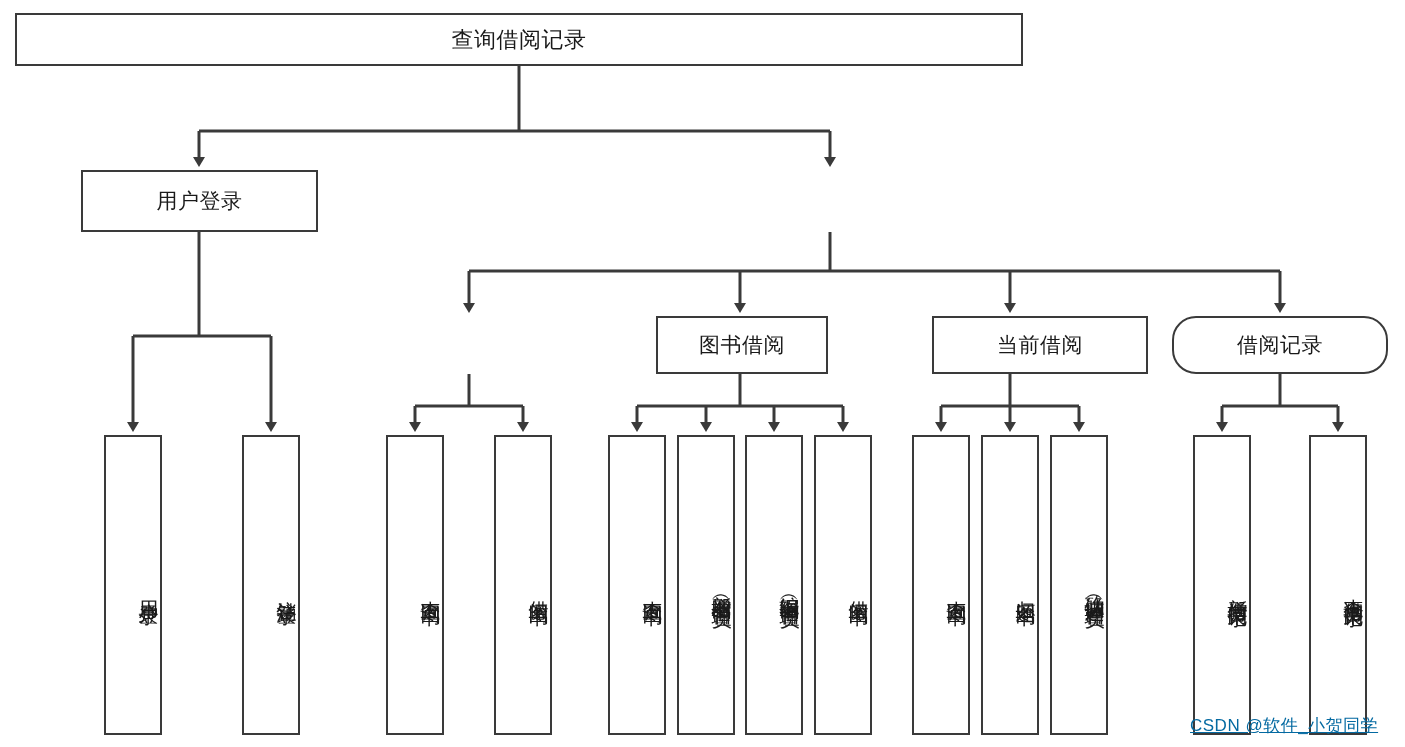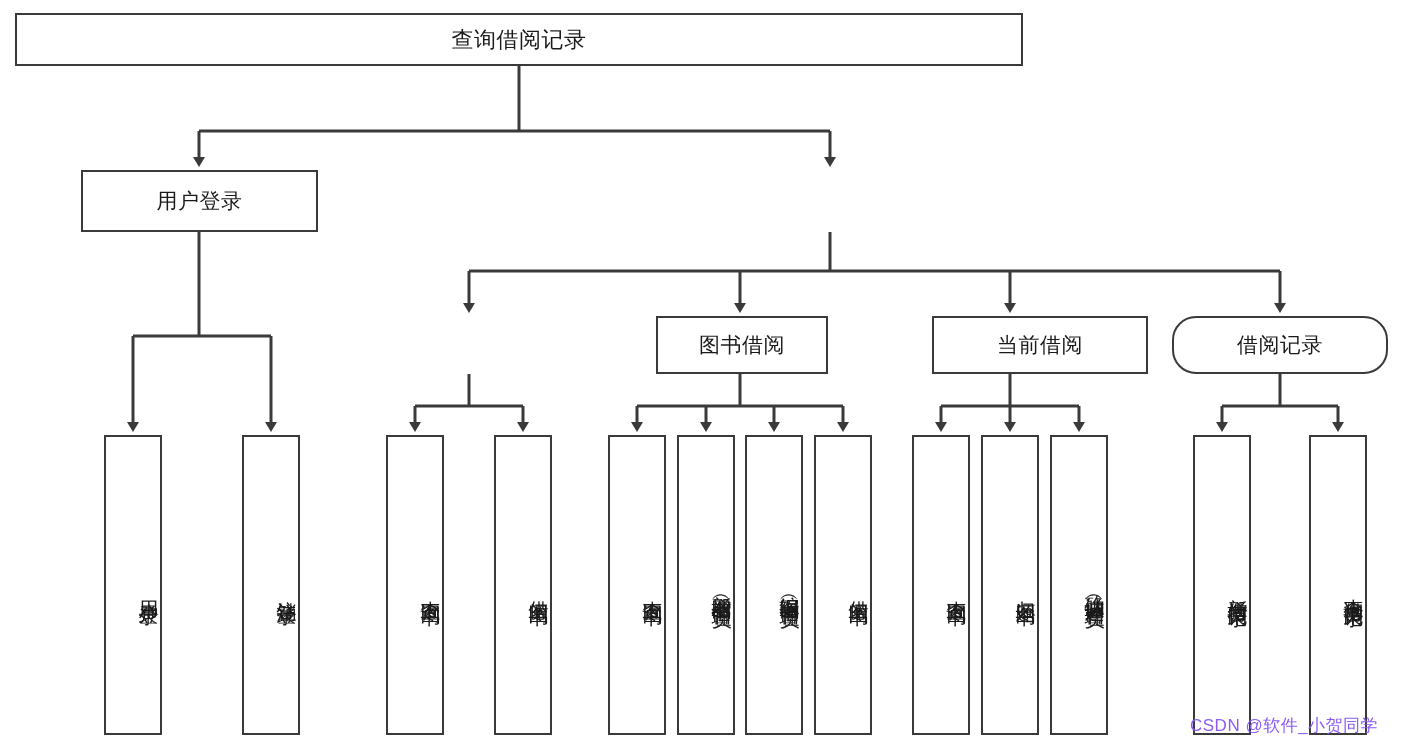--- a/index.html
+++ b/index.html
@@ -55,25 +55,26 @@
   }
   .node-v .vtext {
     writing-mode: vertical-rl;
     text-orientation: upright;
     display: block;
     white-space: nowrap;
   }
   .watermark {
     position: absolute;
     font-size: 17px;
-    color: #8b5cf6;
+    color: #0369a1;
     white-space: nowrap;
     left: 1190px;
     top: 714px;
     letter-spacing: 0.5px;
+    text-decoration: underline;
   }
 </style>
 </head>
 <body>
 
 <div id="canvas">
 
   <svg class="wires" viewBox="0 0 1405 747" xmlns="http://www.w3.org/2000/svg">
     <defs>
       <marker id="arrow" markerWidth="10" markerHeight="12" refX="1" refY="6" orient="auto" markerUnits="userSpaceOnUse">

